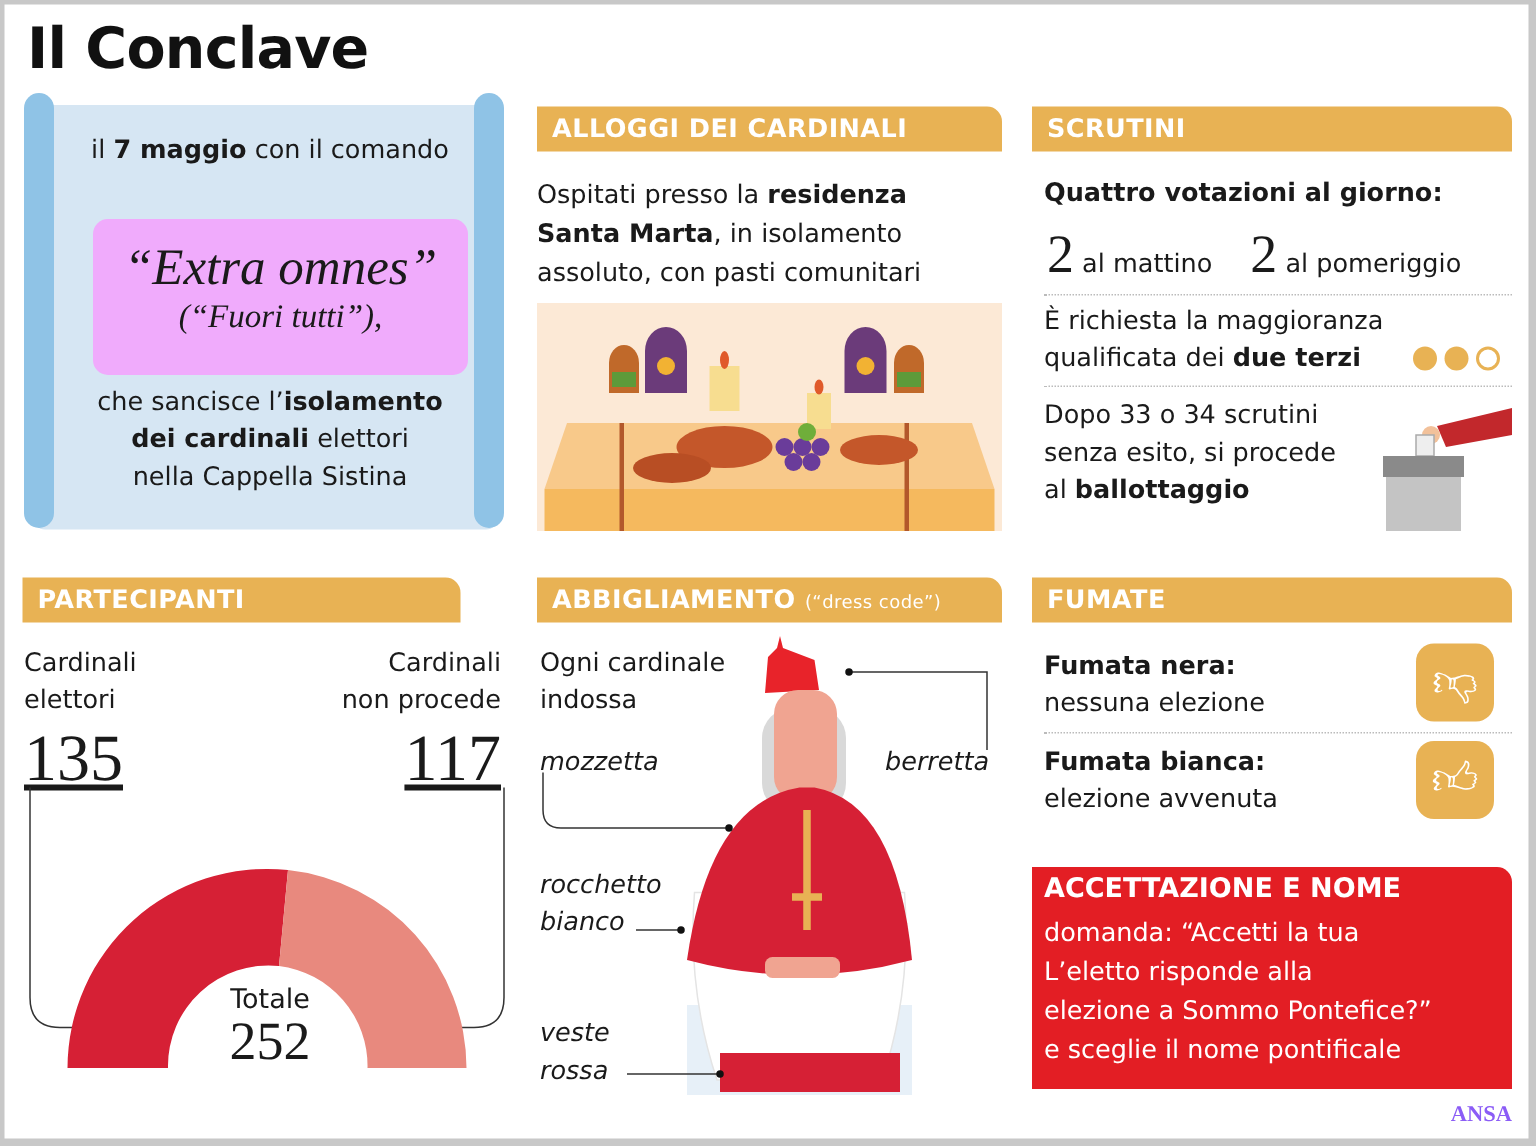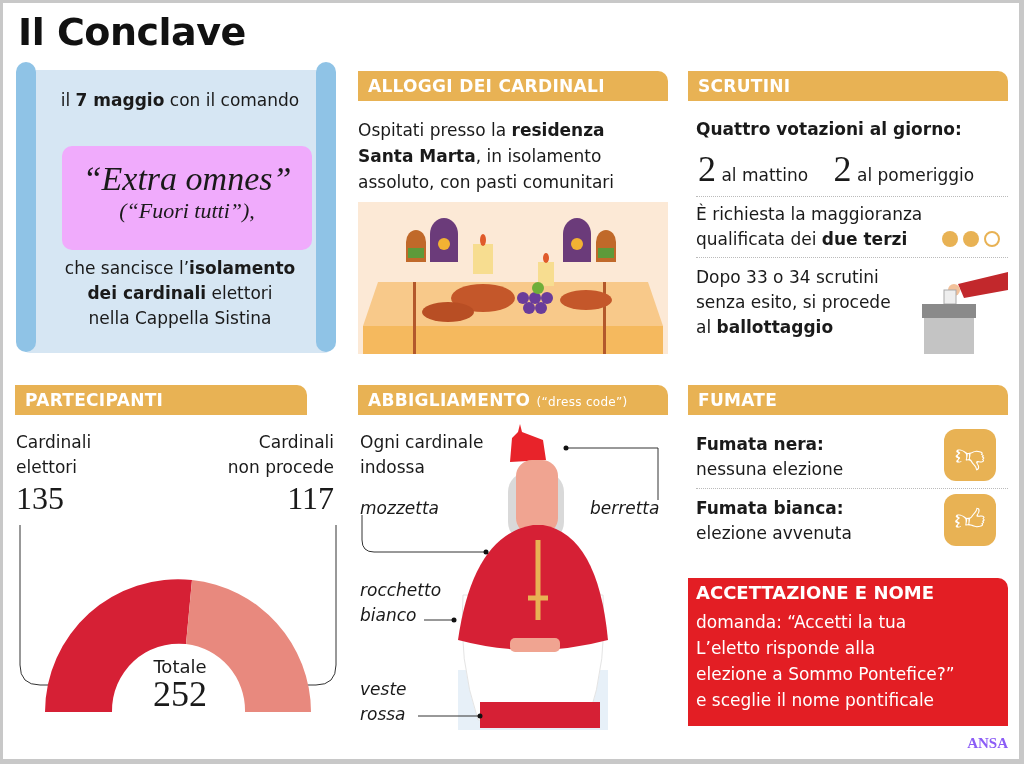--- a/index.html
+++ b/index.html
@@ -13,21 +13,21 @@
   .serif { font-family: "Liberation Serif", serif; }
   .sep { position: absolute; border-top: 1px dotted #bbb; }
   
   .scroll { position: absolute; left: 22px; top: 70px; width: 310px; height: 283px; background: #d6e6f3; border-radius: 8px; }
   .roll { position: absolute; top: 62px; width: 20px; height: 290px; background: #8fc3e6; border-radius: 10px; }
   .quote-box { position: absolute; left: 50px; top: 146px; width: 250px; height: 104px; background: #f0abfc; border-radius: 10px; text-align: center; margin-left: 12px; }
   .scene { position: absolute; left: 358px; top: 202px; width: 310px; height: 152px; background: #fce9d6; overflow: hidden; }
   .icon-box { position: absolute; width: 52px; height: 52px; background: #e8b254; border-radius: 12px; color: #fff; font-size: 30px; text-align: center; line-height: 52px; }
   .red-box { position: absolute; left: 688px; top: 578px; width: 320px; height: 148px; background: #e31e24; border-top-right-radius: 10px; color: #fff; }
   .ansa { position: absolute; right: 16px; bottom: 12px; font-family: "Liberation Serif", serif; font-weight: bold; color: #8b5cf6; font-size: 15px; }
-  .num { font-family: "Liberation Serif", serif; font-size: 32px; position: absolute; }
+  .num { font-family: "Liberation Serif", serif; font-size: 44px; position: absolute; text-decoration: underline; }
 </style>
 </head>
 <body>
 
 <div class="frame"></div>
 <div class="title">Il Conclave</div>
 
 <div class="scroll"></div>
 <div class="roll" style="left:16px"></div>
 <div class="roll" style="left:316px"></div>

